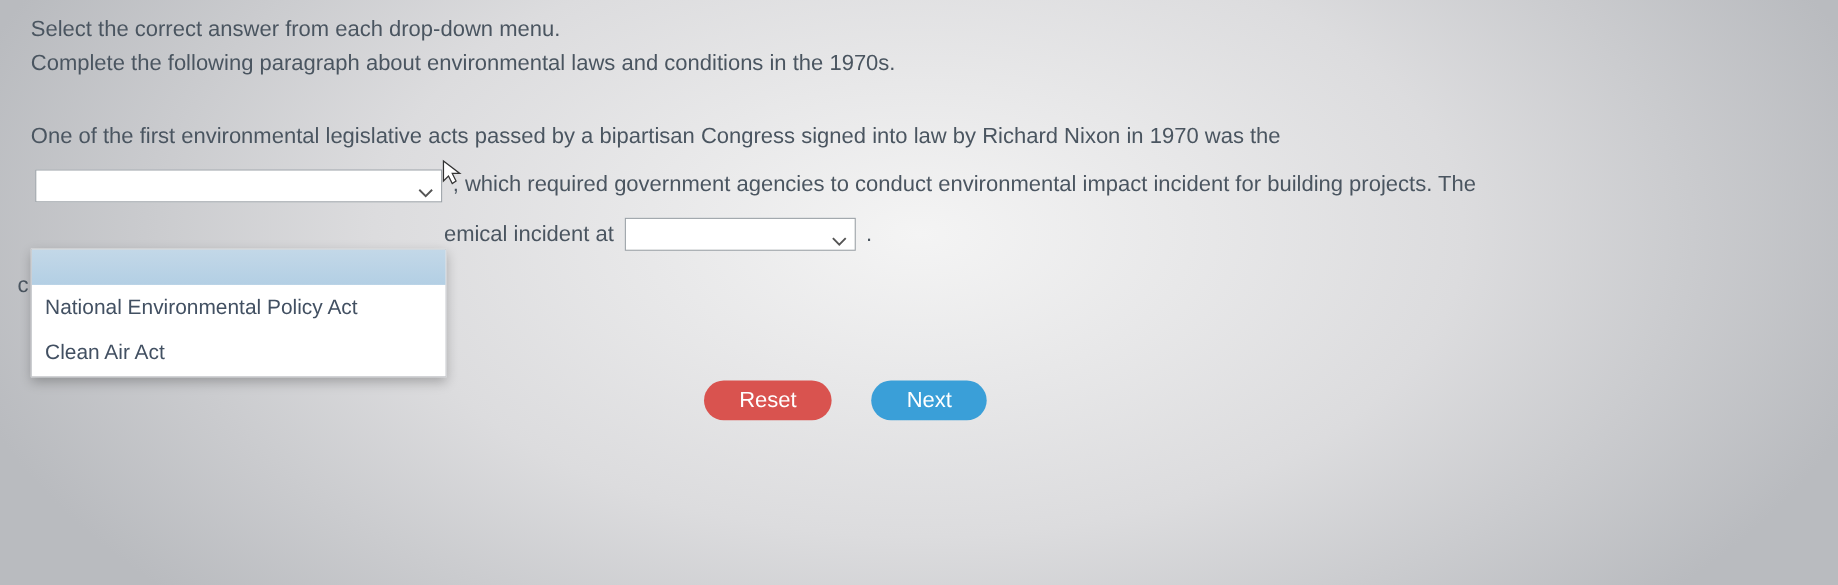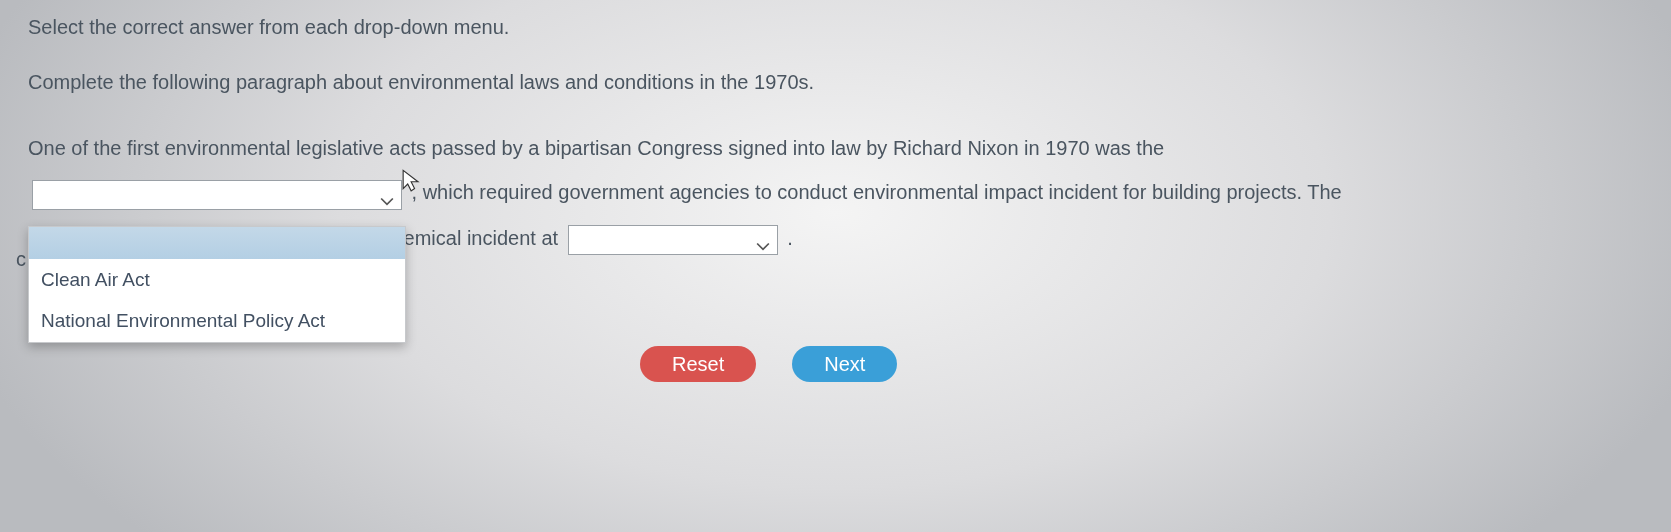--- a/index.html
+++ b/index.html
@@ -7,21 +7,21 @@
     font-family: Arial, Helvetica, sans-serif;
     font-size: 20px;
     color: #4a5560;
     background: radial-gradient(ellipse 900px 500px at 50% 40%, #f4f4f4 0%, #dcdcde 55%, #b9bbbf 100%);
     width: 1671px;
     height: 532px;
     padding: 12px 28px;
     line-height: 1.55;
     overflow: hidden;
   }
-  .instruction { margin-bottom: 24px; }
+  .instruction { }
   .prompt { margin-bottom: 28px; }
   .paragraph { position: relative; line-height: 2.2; }
   .dropdown-wrap {
     display: inline-block;
     position: relative;
     vertical-align: middle;
     margin: 0 4px;
   }
   .dropdown-select {
     width: 370px;
@@ -146,20 +146,20 @@
     <svg viewBox="0 0 24 28">
       <path d="M6 2 L6 18 L10 14 L13 20 L16 18 L13 12 L19 12 Z" fill="#ffffff" stroke="#333" stroke-width="1"></path>
     </svg>
   </span>
 </div>
 
 <span class="hidden-c">c</span>
 
 <div class="options-popup">
   <div class="option-blank"></div>
+  <div class="option-item">National Environmental Policy Act</div>
   <div class="option-item">Clean Air Act</div>
-  <div class="option-item">National Environmental Policy Act</div>
 </div>
 
 <div class="buttons">
   <button class="pill-btn reset">Reset</button>
   <button class="pill-btn next">Next</button>
 </div>
 
 </body></html>

